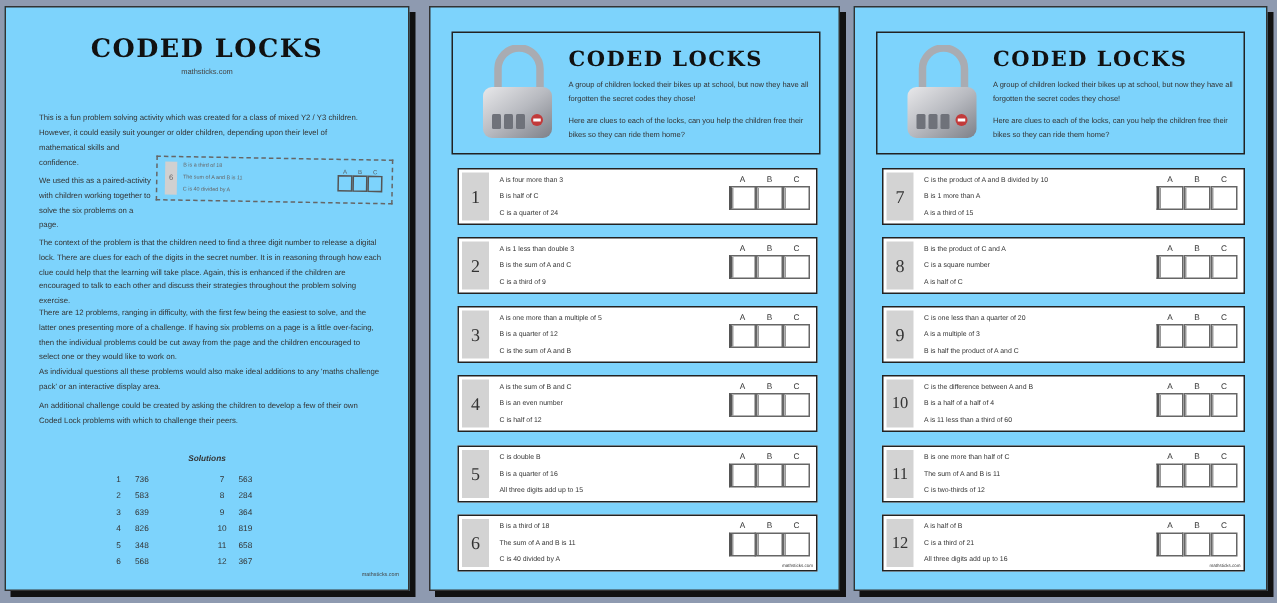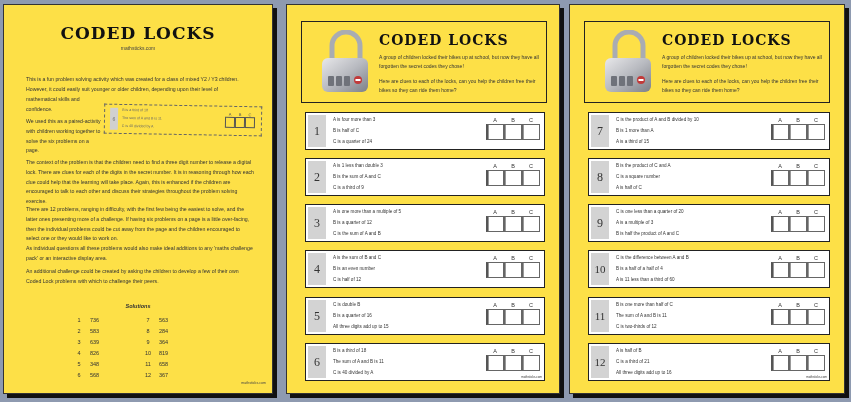--- a/index.html
+++ b/index.html
@@ -1,19 +1,19 @@
 <!DOCTYPE html>
 <html><head>
 <meta charset="utf-8">
 <style>
   * { box-sizing: border-box; margin: 0; padding: 0; }
   html, body { width: 851px; height: 402px; overflow: hidden; }
   body { background: #8e9ab0; position: relative; font-family: "Liberation Sans", sans-serif; color: #222; }
 
-  .page { position: absolute; background: #fde047; border: 1px solid #333; box-shadow: 4px 4px 0 #111; }
+  .page { position: absolute; background: #7dd3fc; border: 1px solid #333; box-shadow: 4px 4px 0 #111; }
   #page1 { left: 3px; top: 4px; width: 270px; height: 390px; }
   #page2 { left: 286px; top: 4px; width: 274px; height: 390px; }
   #page3 { left: 569px; top: 4px; width: 276px; height: 390px; }
 
   .title-serif { font-family: "DejaVu Serif", "Liberation Serif", serif; font-weight: bold; letter-spacing: 1px; color: #111; }
 
   
   .p1-title { position: absolute; top: 18px; left: 0; width: 100%; text-align: center; font-size: 17px; }
   .p1-site { position: absolute; top: 40px; left: 0; width: 100%; text-align: center; font-size: 5px; color: #444; }
   .p1-text { position: absolute; left: 22px; width: 228px; font-size: 5.2px; line-height: 9.8px; color: #333; }

